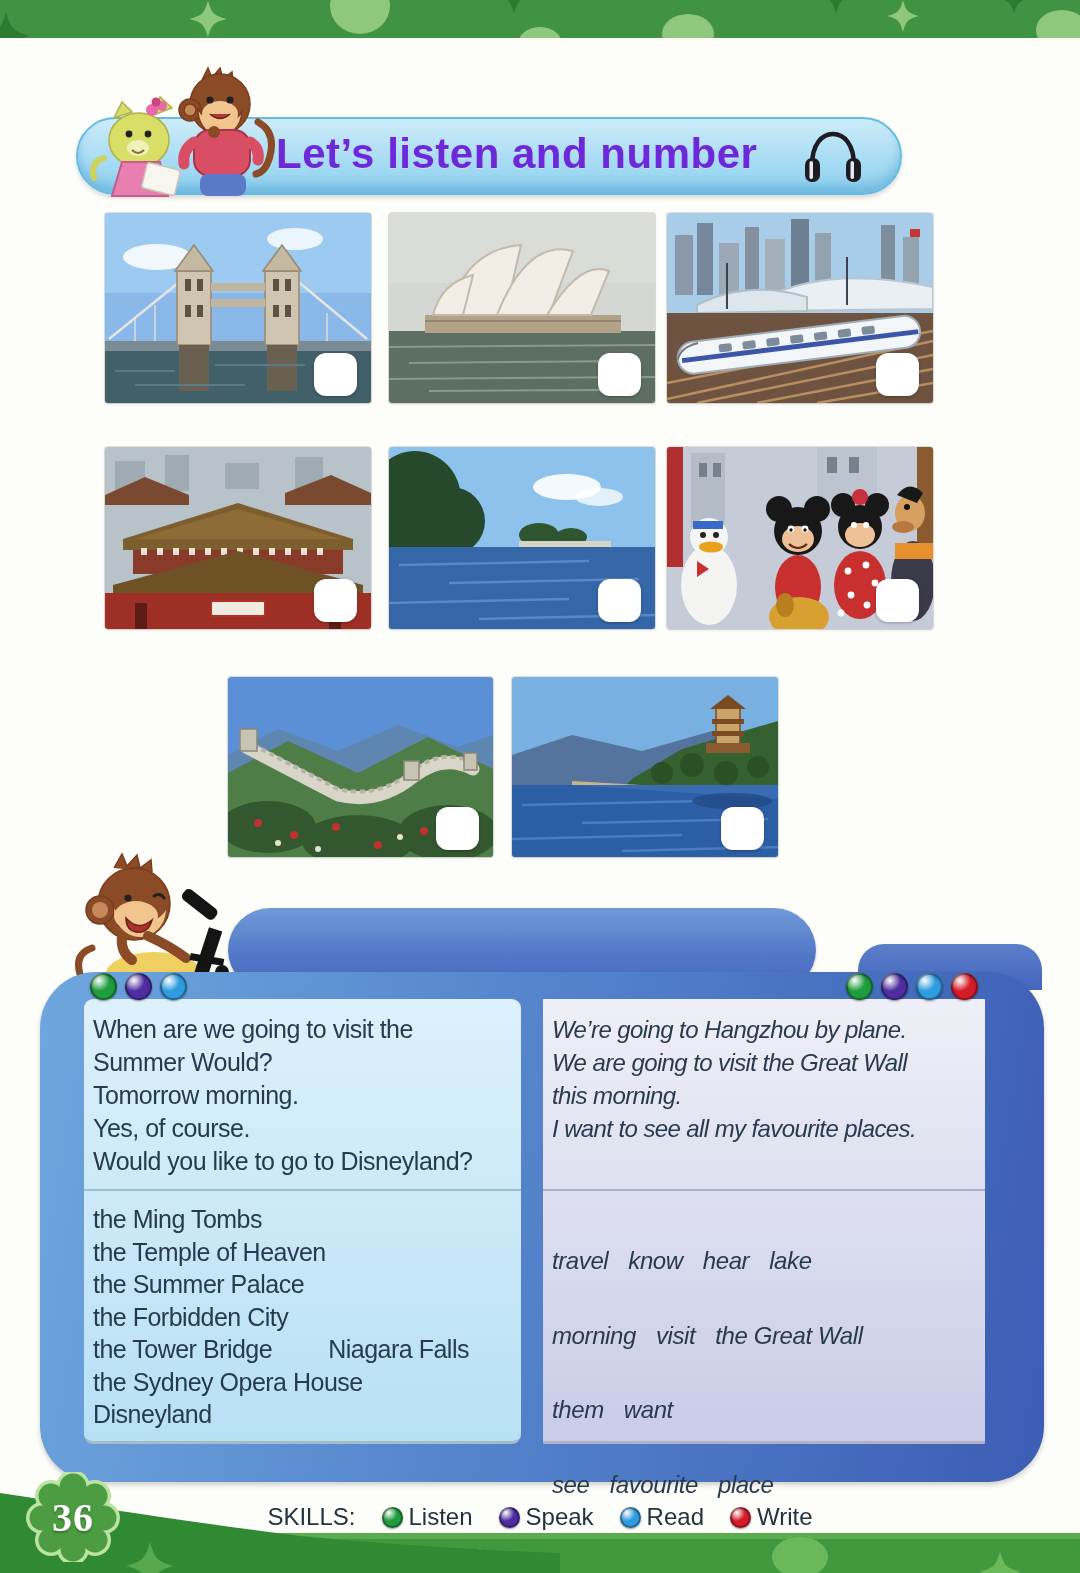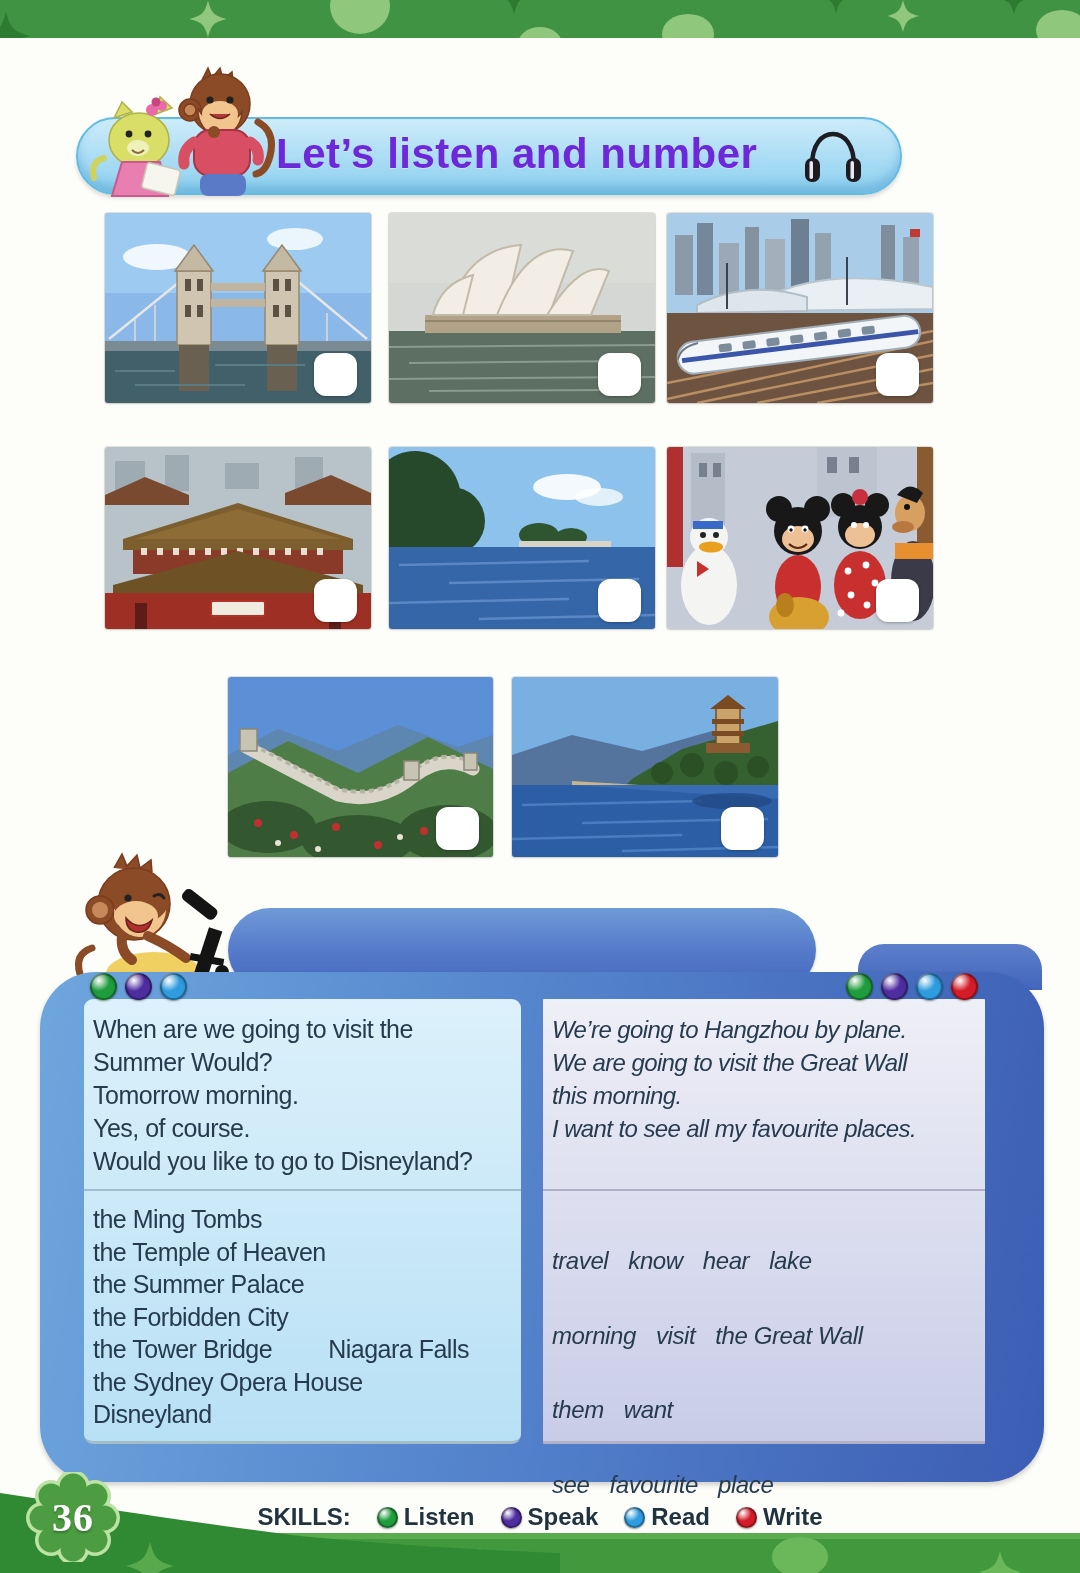--- a/index.html
+++ b/index.html
@@ -99,21 +99,21 @@
       radial-gradient(circle at 50% 58%, var(--dot) 45%, rgba(0,0,0,.45) 125%);
     background-color:var(--dot);
     box-shadow:0 1px 2px rgba(0,0,0,.45), inset 0 0 0 2px rgba(0,0,0,.30);
   }
   .panel-dot{width:27px;height:27px;}
 
   
   .skills{
     position:absolute;left:0;right:0;top:1502px;height:30px;
     display:flex;justify-content:center;align-items:center;gap:26px;
-    font-size:24px;font-weight:bold;color:#223340;
+    font-size:24px;font-weight:normal;color:#223340;
   }
   .skill-item{display:flex;align-items:center;gap:6px;}
   .skill-dot{width:21px;height:21px;}
 
   
   .page-badge{left:24px;top:1472px;width:98px;height:90px;}
   .badge-num{
     position:absolute;left:0;top:22px;width:98px;text-align:center;
     font-size:40px;font-weight:bold;color:#ffffff;
     text-shadow:0 2px 2px rgba(30,80,30,.5);letter-spacing:1px;font-family:Liberation Serif, serif;

